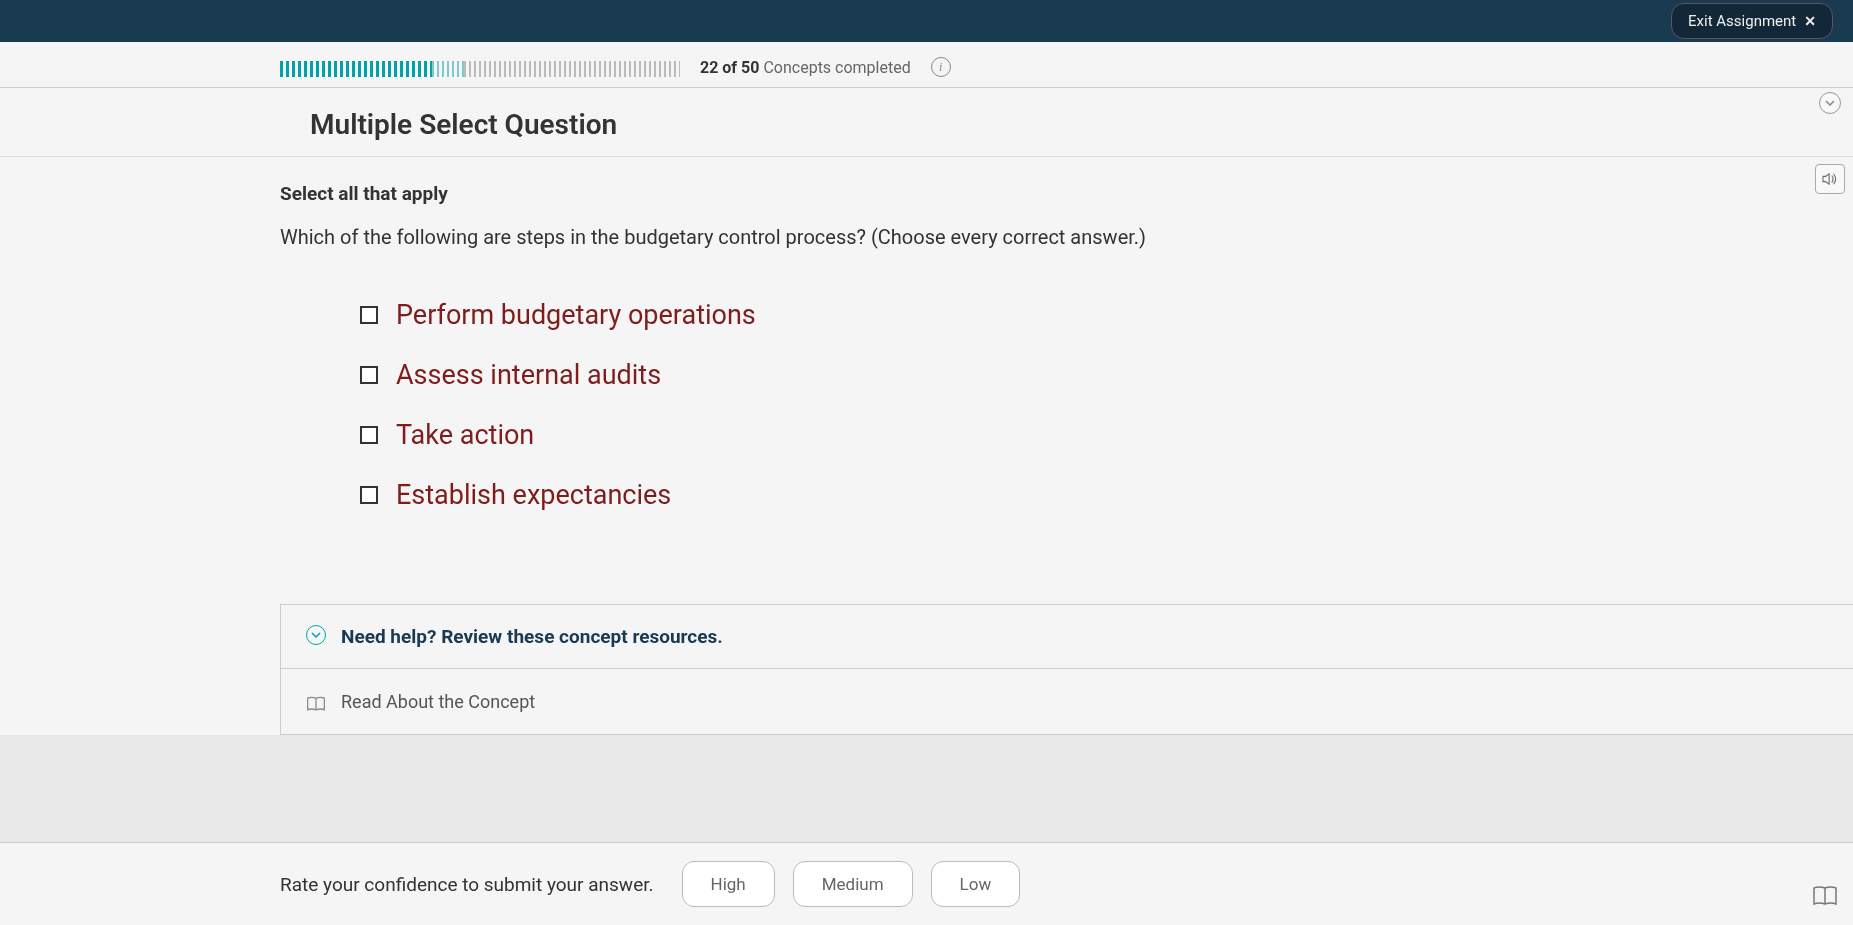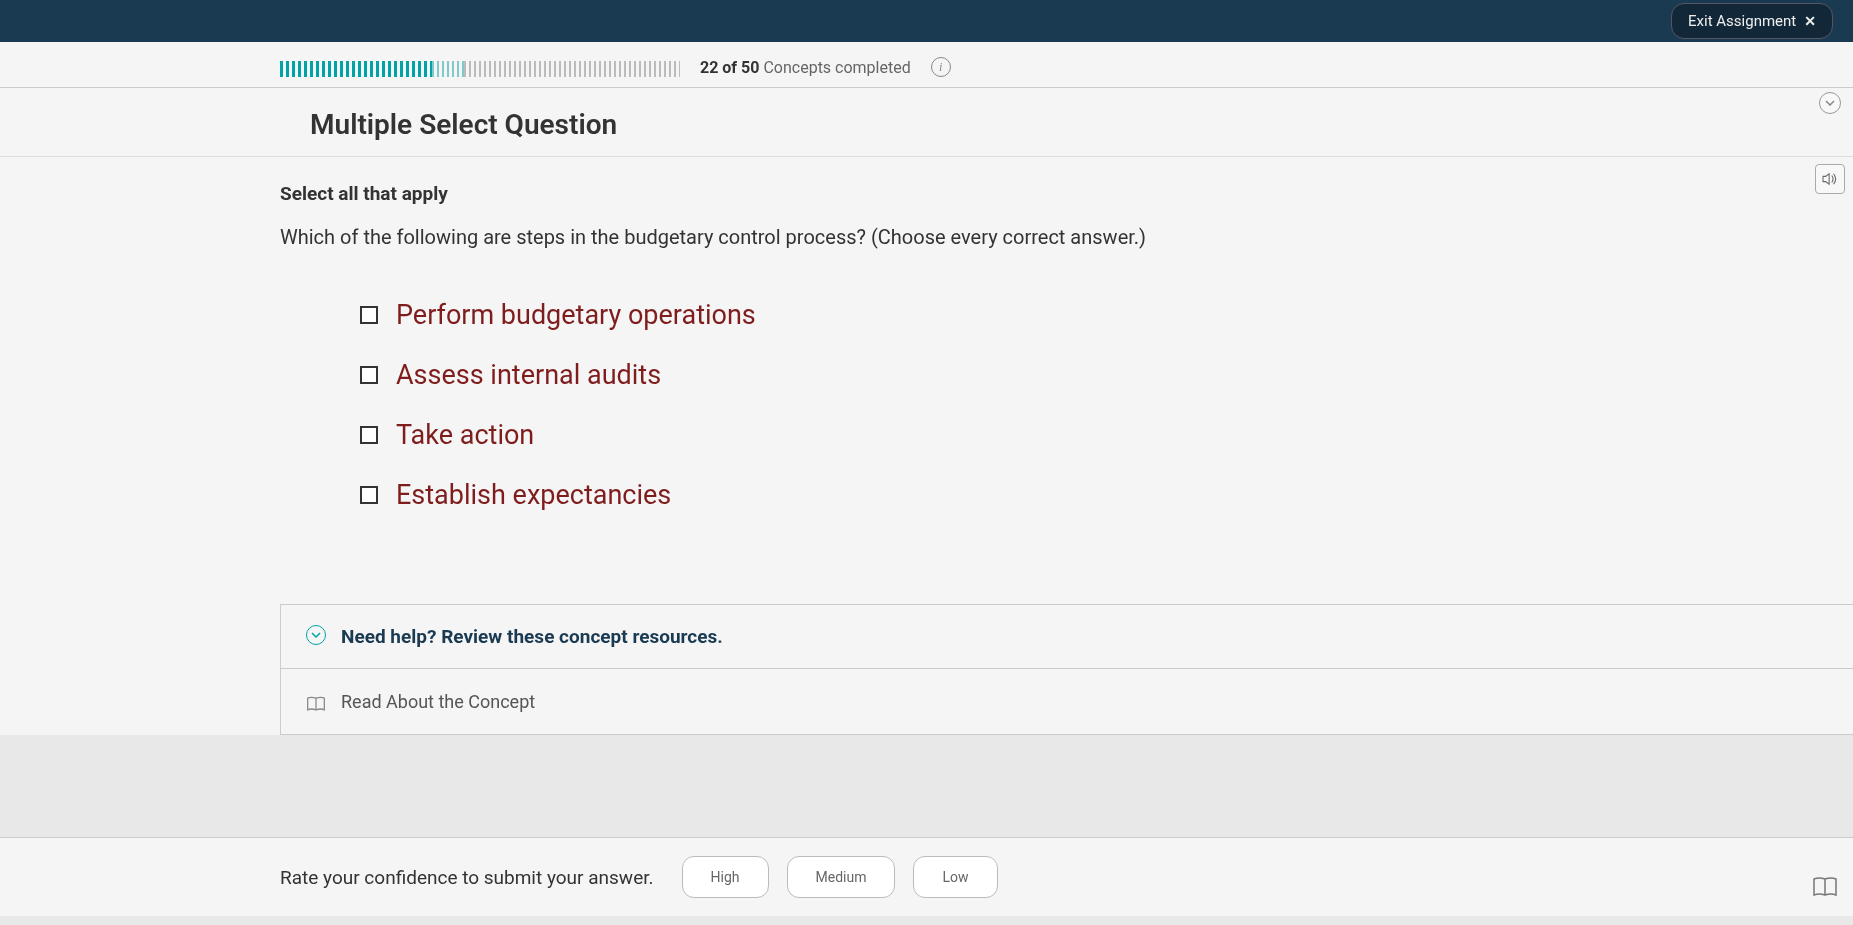--- a/index.html
+++ b/index.html
@@ -180,41 +180,41 @@
     .book-icon svg {
       width: 100%;
       height: 100%;
     }
     .help-item-text {
       font-size: 18px;
       color: #555;
     }
     .footer-bar {
       position: absolute;
-      bottom: 9px;
+      bottom: 0;
       left: 0;
       right: 0;
       background: #f5f5f5;
       border-top: 1px solid #ccc;
       padding: 18px 30px 18px 280px;
       display: flex;
       align-items: center;
       gap: 18px;
     }
     .confidence-label {
       font-size: 19px;
       color: #333;
       margin-right: 10px;
     }
     .confidence-btn {
       background: white;
       border: 1px solid #bbb;
       border-radius: 12px;
       padding: 12px 28px;
-      font-size: 14px;
+      font-size: 17px;
       color: #666;
       cursor: pointer;
     }
     .right-controls {
       position: absolute;
       right: 8px;
       top: 92px;
       display: flex;
       flex-direction: column;
       gap: 50px;

